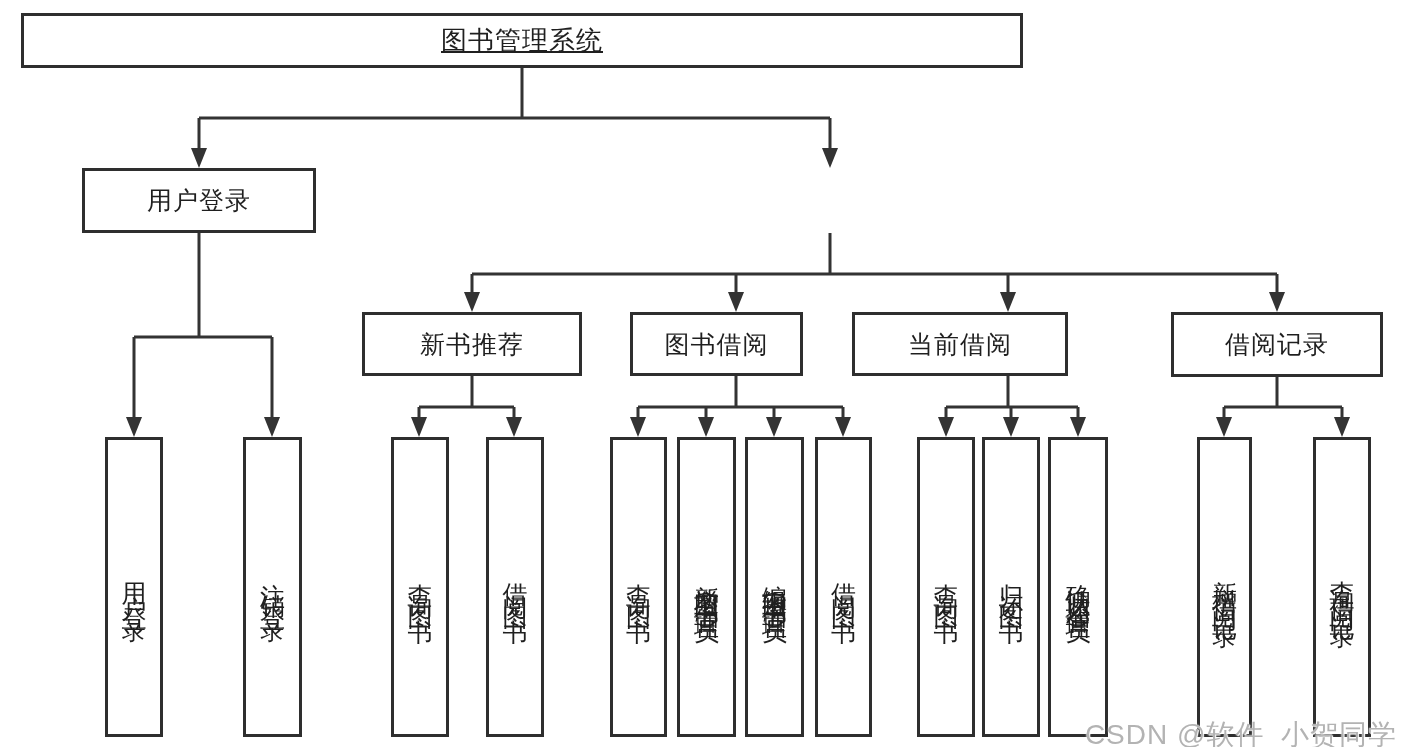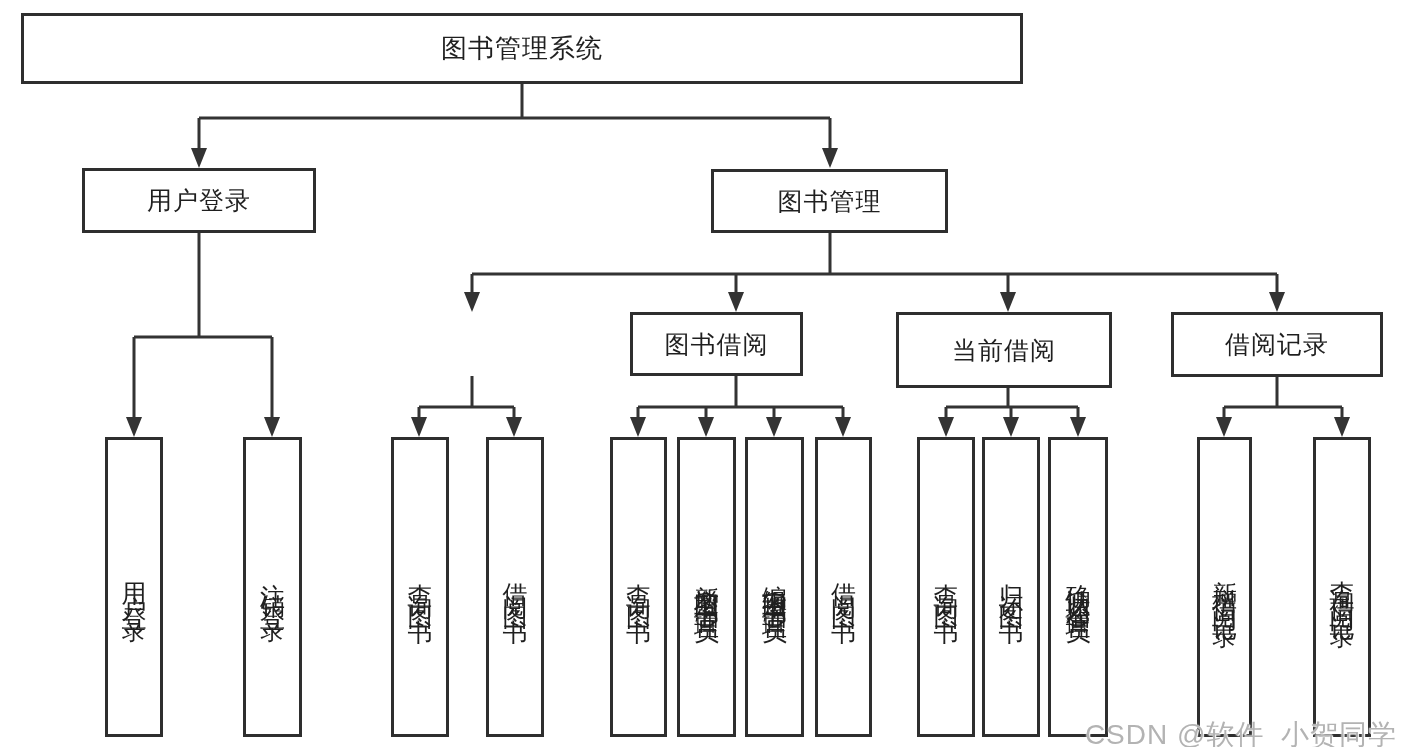--- a/index.html
+++ b/index.html
@@ -104,27 +104,27 @@
     <path d="M1008 376 V407 M946 407 H1078 M946 407 V419 M1011 407 V419 M1078 407 V419"></path>
     <polygon points="938,417 954,417 946,437"></polygon>
     <polygon points="1003,417 1019,417 1011,437"></polygon>
     <polygon points="1070,417 1086,417 1078,437"></polygon>
 
     <path d="M1277 377 V407 M1224 407 H1342 M1224 407 V419 M1342 407 V419"></path>
     <polygon points="1216,417 1232,417 1224,437"></polygon>
     <polygon points="1334,417 1350,417 1342,437"></polygon>
   </svg>
 
-  <div class="box h-box root-box" style="left:21px; top:13px; width:1002px; height:71px;">图书管理系统</div>
+  <div class="box h-box root-box" style="left:21px; top:13px; width:1002px; height:55px;text-decoration:underline;">图书管理系统</div>
 
   <div class="box h-box" style="left:82px; top:168px; width:234px; height:65px;">用户登录</div>
-  <div class="box h-box" style="left:711px; top:169px; width:237px; height:64px;">图书管理</div>
 
+  <div class="box h-box" style="left:362px; top:312px; width:220px; height:64px;">新书推荐</div>
   <div class="box h-box" style="left:630px; top:312px; width:173px; height:64px;">图书借阅</div>
-  <div class="box h-box" style="left:896px; top:312px; width:216px; height:76px;">当前借阅</div>
+  <div class="box h-box" style="left:852px; top:312px; width:216px; height:64px;">当前借阅</div>
   <div class="box h-box" style="left:1171px; top:312px; width:212px; height:65px;">借阅记录</div>
 
   <div class="box v-box" style="left:105px; top:437px; width:58px; height:300px;">
     <span class="v-text">用户登录</span>
   </div>
   <div class="box v-box" style="left:243px; top:437px; width:59px; height:300px;">
     <span class="v-text">注销登录</span>
   </div>
 
   <div class="box v-box" style="left:391px; top:437px; width:58px; height:300px;">

